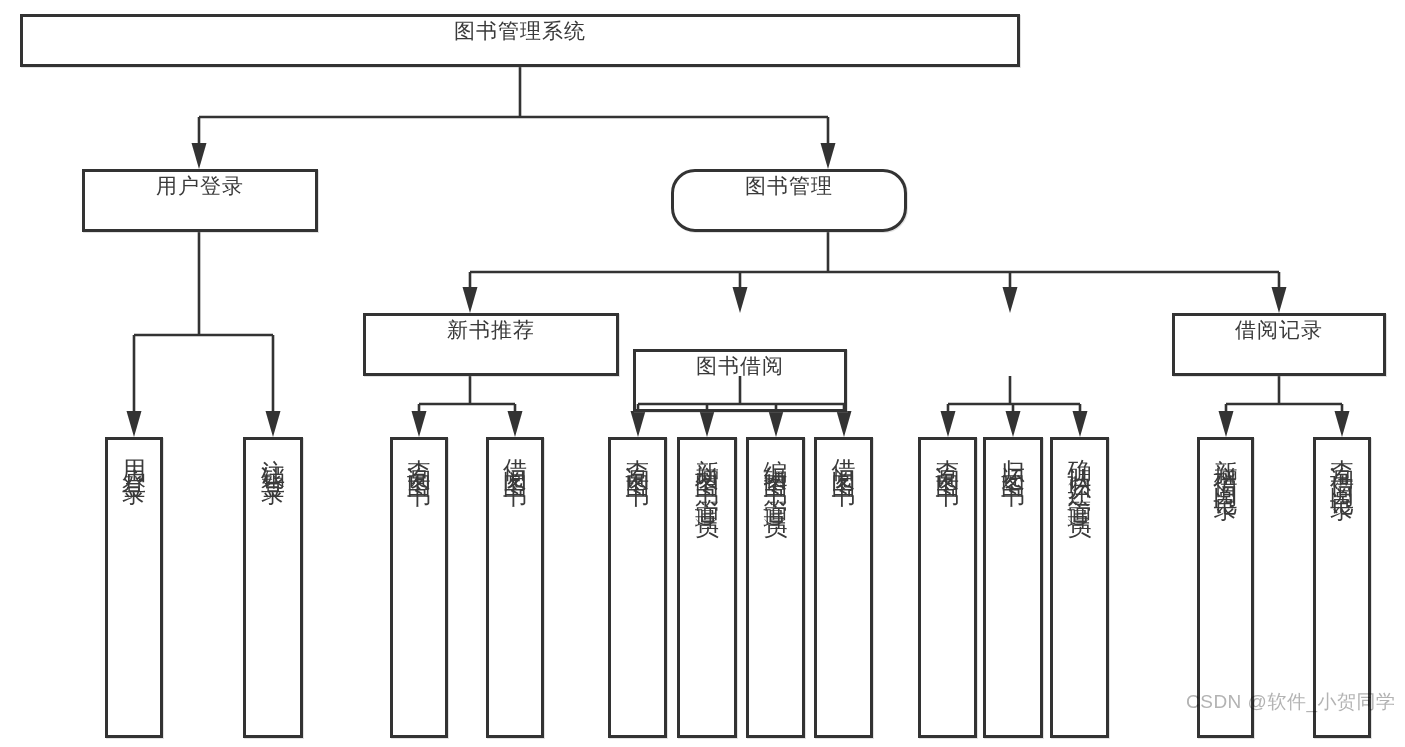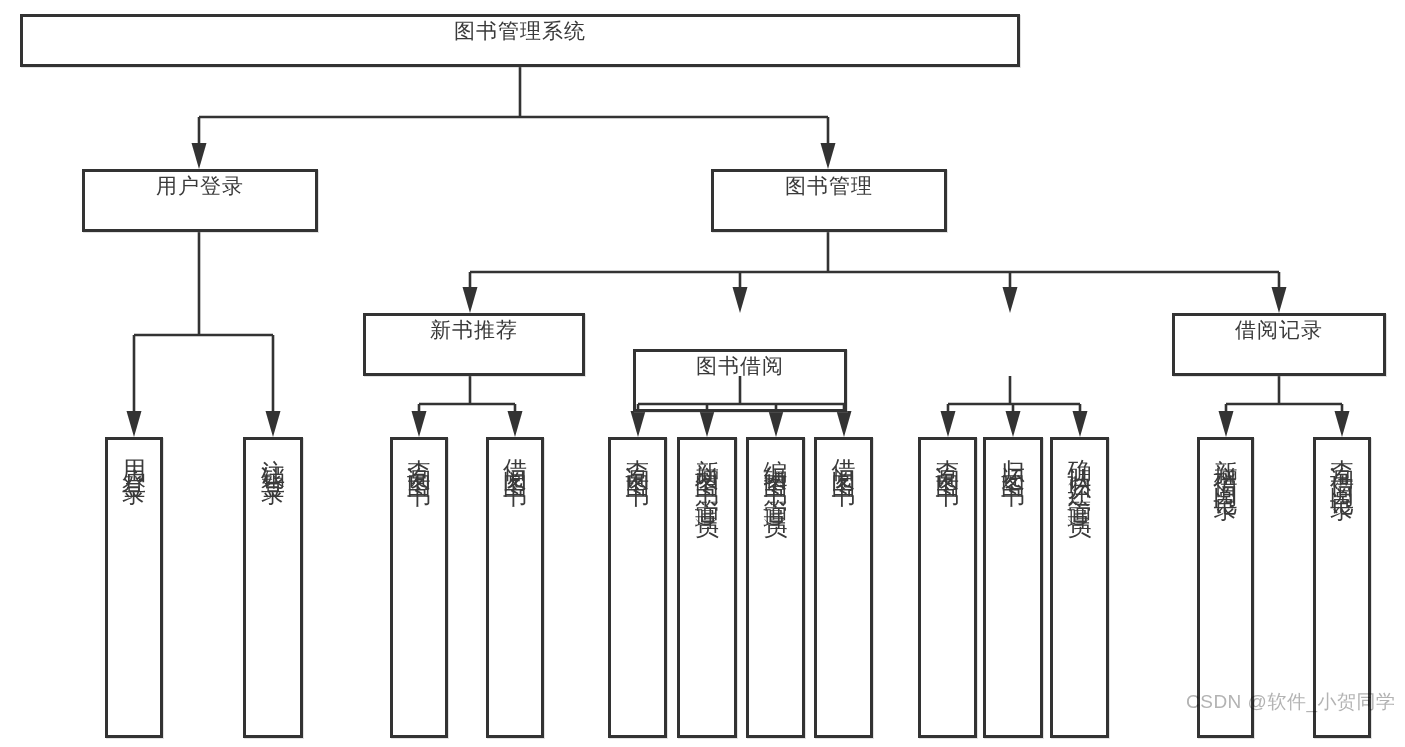--- a/index.html
+++ b/index.html
@@ -91,25 +91,25 @@
     </g>
   </svg>
 
   <div class="node hnode" style="left:20px;top:14px;width:1000px;height:53px;">
     <span>图书管理系统</span>
   </div>
 
   <div class="node hnode" style="left:82px;top:169px;width:236px;height:63px;">
     <span>用户登录</span>
   </div>
-  <div class="node hnode" style="left:711px;top:169px;width:236px;height:63px;">
+  <div class="node hnode" style="left:671px;top:169px;width:236px;height:63px;border-radius:24px;">
     <span>图书管理</span>
   </div>
 
-  <div class="node hnode" style="left:363px;top:313px;width:222px;height:63px;">
+  <div class="node hnode" style="left:363px;top:313px;width:256px;height:63px;">
     <span>新书推荐</span>
   </div>
   <div class="node hnode" style="left:633px;top:313px;width:214px;height:63px;margin-top:36px;">
     <span>图书借阅</span>
   </div>
   <div class="node hnode" style="left:1172px;top:313px;width:214px;height:63px;">
     <span>借阅记录</span>
   </div>
 
   <div class="node vnode" style="left:105px;top:437px;width:58px;height:301px;">

